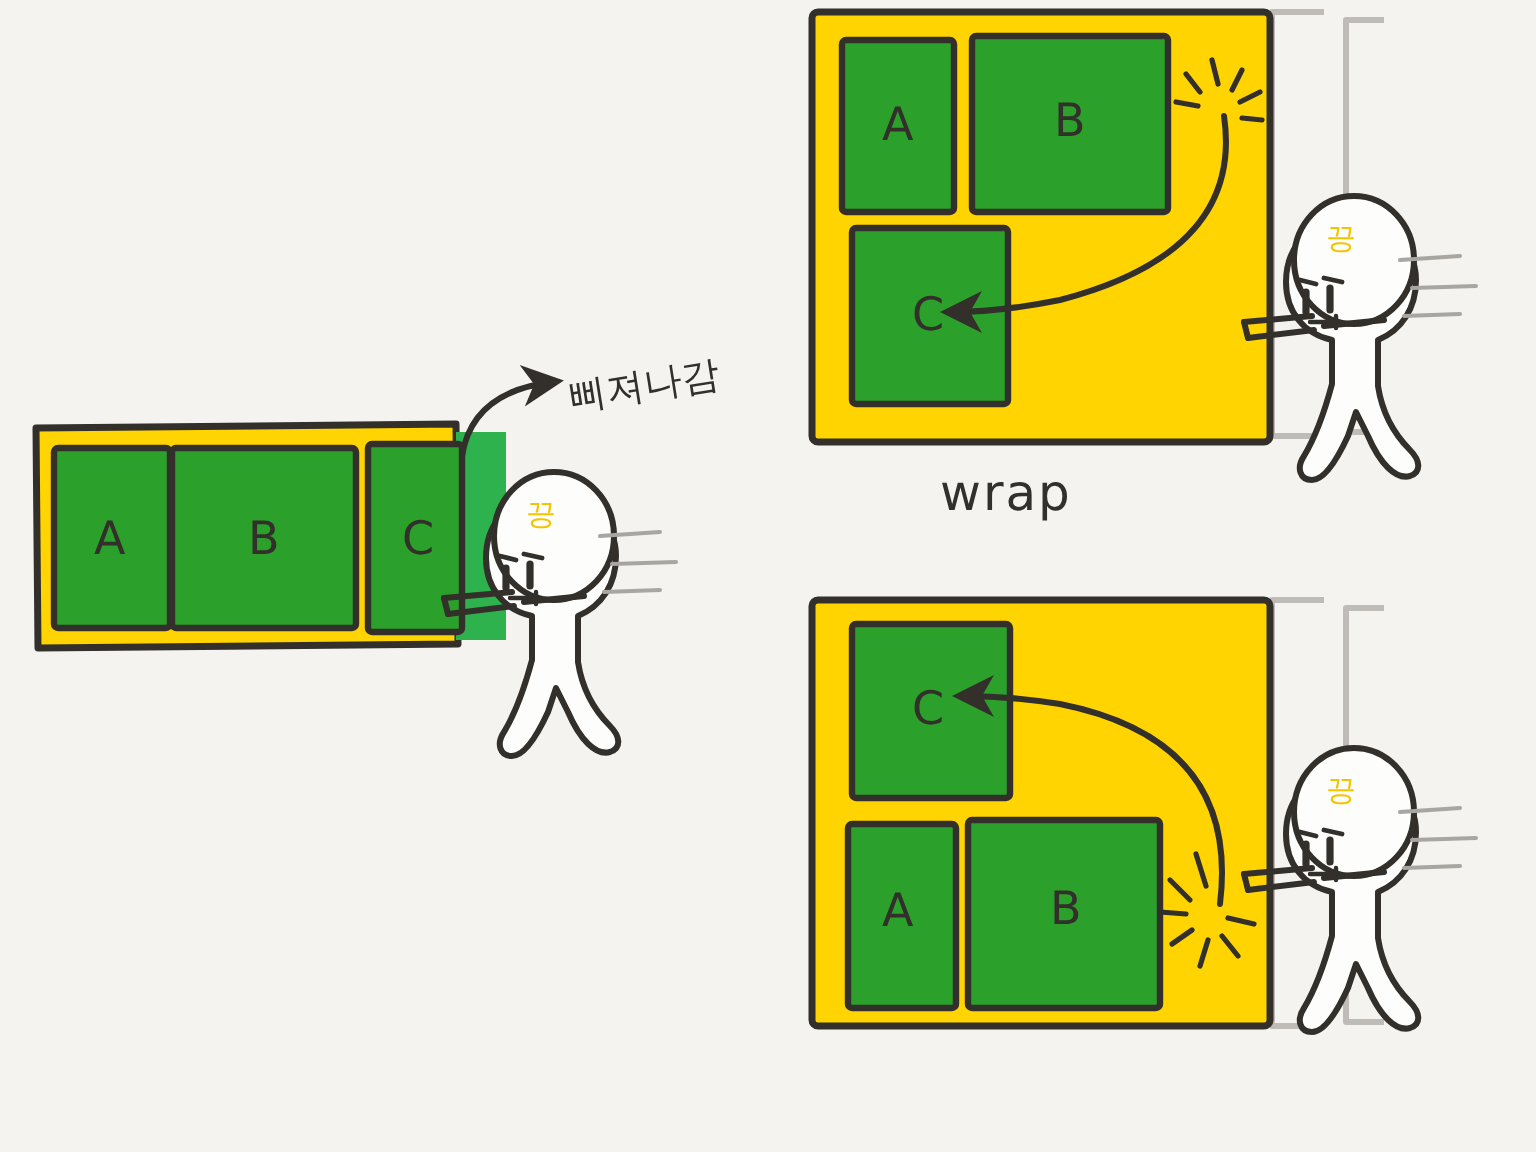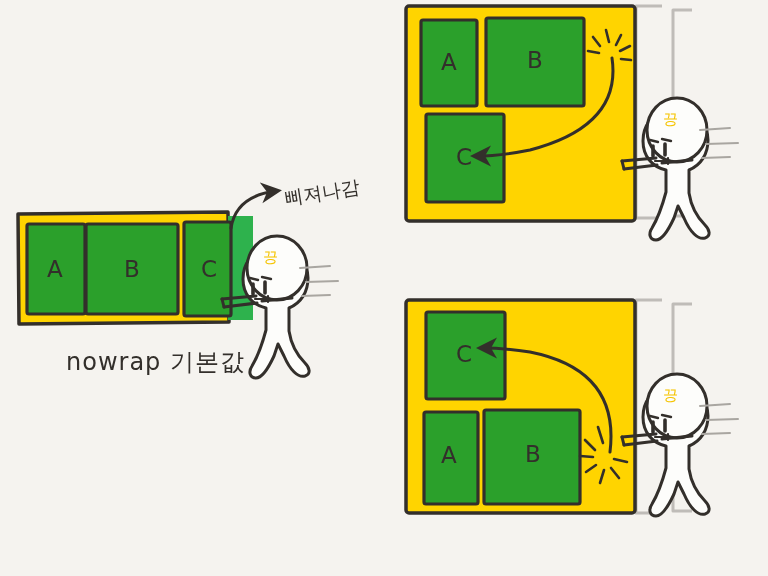--- a/index.html
+++ b/index.html
@@ -230,19 +230,19 @@
         <path d="M662,439 L692,436" stroke="#332f2b" stroke-width="3" stroke-linecap="round"></path>
         <g stroke="#a9a6a1" stroke-width="2" stroke-linecap="round">
           <path d="M700,406 L730,404"></path>
           <path d="M706,420 L738,419"></path>
           <path d="M702,434 L730,433"></path>
         </g>
       </g>
     </g>
   </svg>
 
-  <div class="caption" id="caption-nowrap">nowrap 기본값</div>
-
+
+  <div class="caption" id="caption-wrap">wrap</div>
 
 
   <div id="overflow-note">삐져나감</div>
 
 </div>
 
 </body></html>

